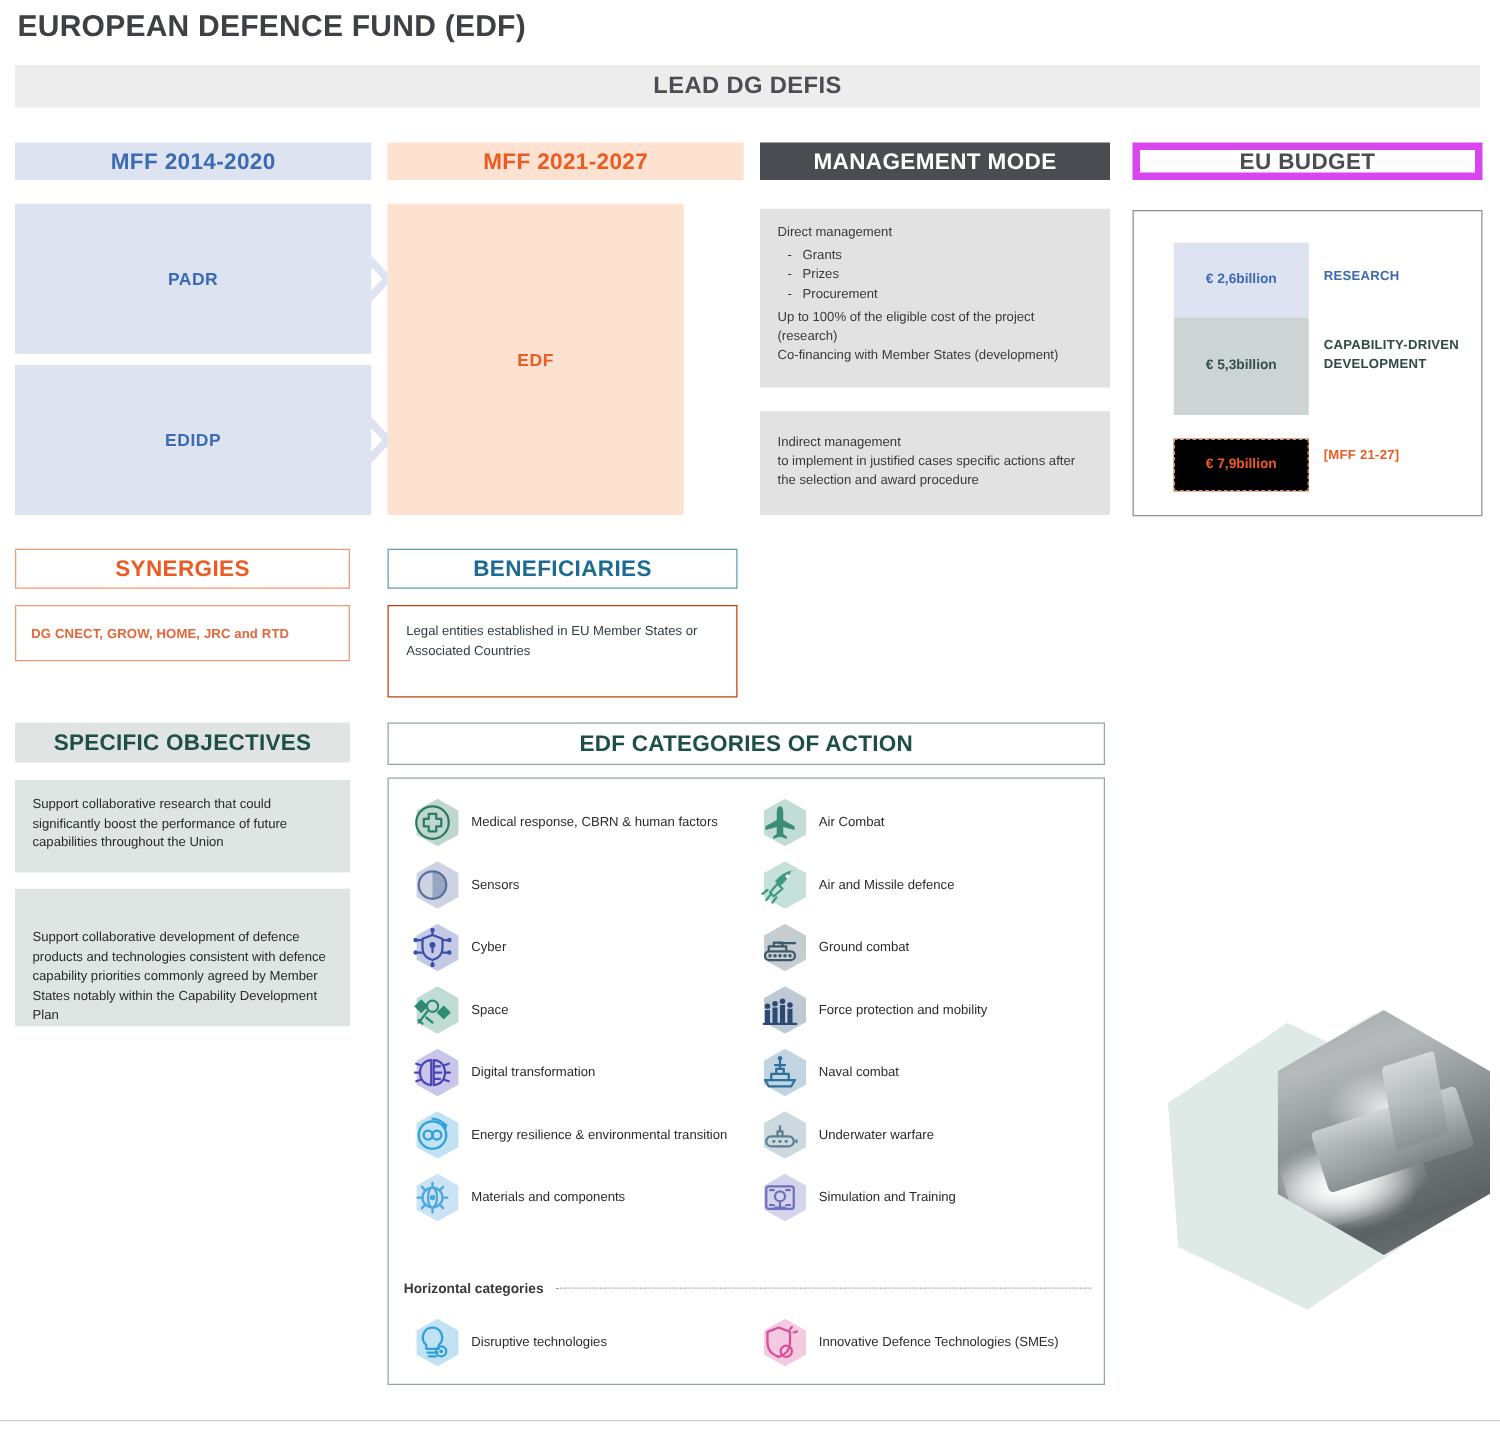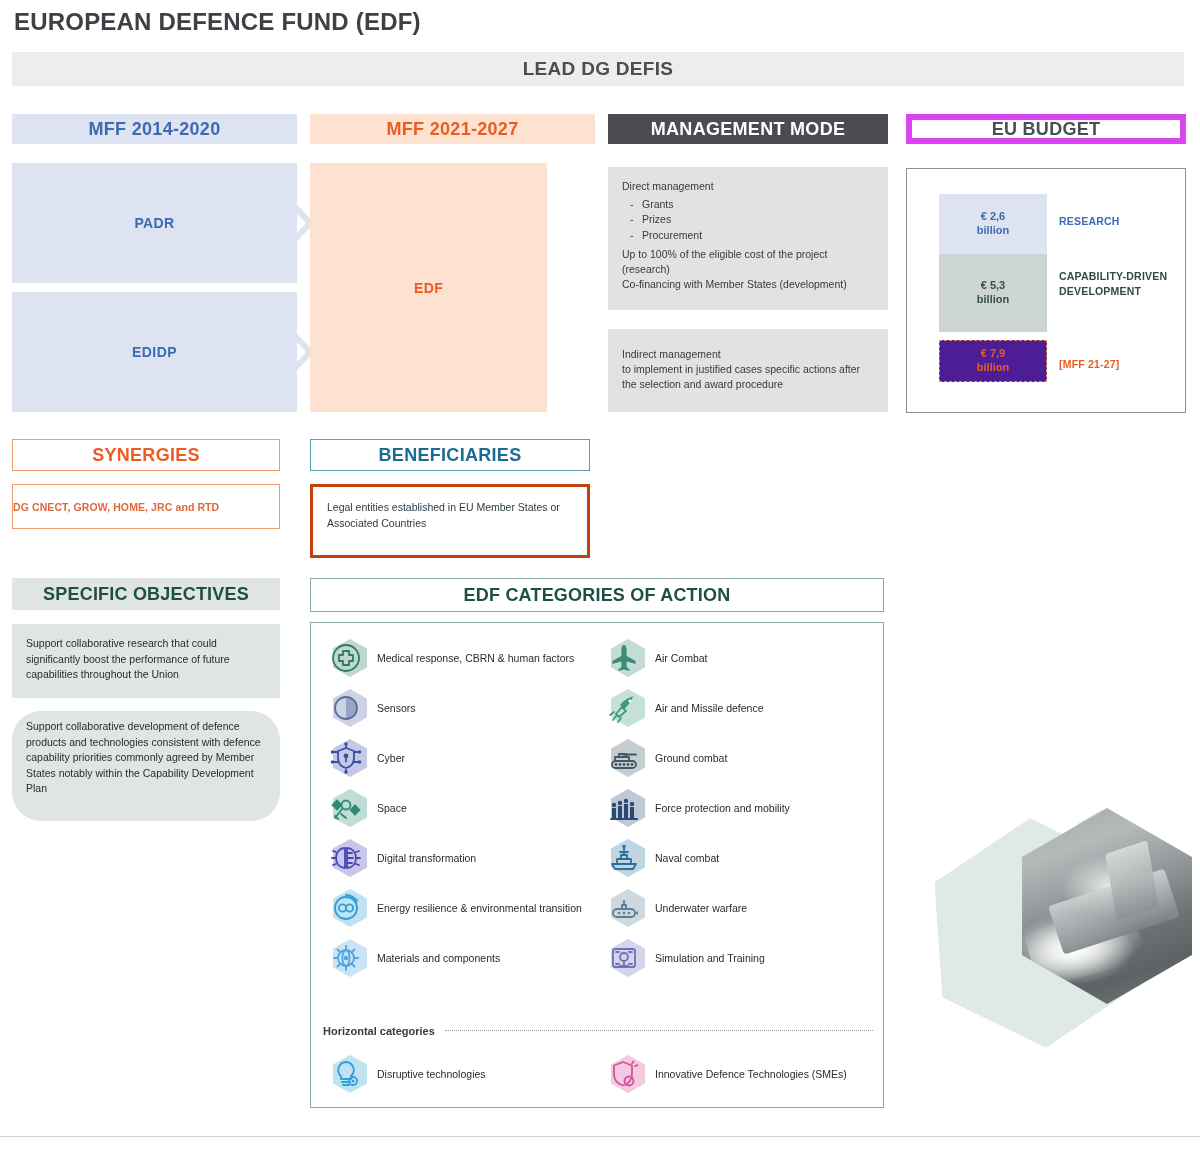--- a/index.html
+++ b/index.html
@@ -78,67 +78,67 @@
   .mgmt-direct ul li{position:relative;padding-left:0;margin:0 0;}
   .mgmt-direct ul li:before{content:"-";position:absolute;left:-12px;}
 
   
   .budget-panel{
     position:absolute;left:906px;top:168px;width:280px;height:245px;
     border:1px solid #8d8f94;background:#fff;box-sizing:border-box;
   }
   .b-amt{
     position:absolute;width:108px;
-    display:flex;flex-direction:column;align-items:center;justify-content:center;
+    display:flex;flex-direction:row;align-items:center;justify-content:center;
     font-size:11px;font-weight:bold;line-height:1.25;
   }
   .b-research{left:32px;top:25px;height:60px;background:#dde3f0;color:#3d6bb3;}
   .b-capab{left:32px;top:85px;height:78px;background:#ccd5d3;color:#36514c;}
-  .b-mff{left:32px;top:171px;height:42px;background:#4c1d95;color:#ec5b22;border:1px dashed #ec8a5c;box-sizing:border-box;}
+  .b-mff{left:32px;top:182px;height:42px;background:#000000;color:#ec5b22;border:1px dashed #ec8a5c;box-sizing:border-box;}
   .b-lbl{
     position:absolute;left:152px;font-size:10.5px;font-weight:bold;line-height:1.45;letter-spacing:.2px;
   }
   .b-lbl.research{top:45px;color:#3d6bb3;}
   .b-lbl.capab{top:100px;color:#2f4a45;}
   .b-lbl.mff{top:188px;color:#ec5b22;}
 
   
   .sec-head{
     position:absolute;height:32px;box-sizing:border-box;
     display:flex;align-items:center;justify-content:center;
     font-size:18px;font-weight:bold;letter-spacing:.3px;background:#fff;
   }
   .head-syn{left:12px;top:439px;width:268px;border:1px solid #ef9b72;color:#ec5b22;}
   .head-ben{left:310px;top:439px;width:280px;border:1px solid #5d9fb5;color:#1c6b92;}
 
   .syn-body{
     position:absolute;left:12px;top:484px;width:268px;height:45px;
     border:1px solid #ef9b72;box-sizing:border-box;background:#fff;
-    display:flex;align-items:center;padding:0 0;
+    display:flex;align-items:center;padding:0 12px;
     font-size:10.5px;font-weight:bold;color:#e1683b;letter-spacing:.1px;
   }
   .ben-body{
     position:absolute;left:310px;top:484px;width:280px;height:74px;
-    border:3px solid #c2410c;box-sizing:border-box;background:#fff;
+    border:1px solid #c2410c;box-sizing:border-box;background:#fff;
     padding:13px 14px;font-size:10.5px;line-height:1.5;color:#2d3b44;
   }
 
   
   .head-obj{
     position:absolute;left:12px;top:578px;width:268px;height:32px;
     background:#e0e5e3;color:#1e4f47;
     display:flex;align-items:center;justify-content:center;
     font-size:18px;font-weight:bold;letter-spacing:.2px;
   }
   .obj-card{
     position:absolute;left:12px;width:268px;background:#dfe5e3;box-sizing:border-box;
     padding:12px 14px;font-size:10.5px;line-height:1.48;color:#2b2b2b;
   }
   .obj-1{top:624px;height:74px;}
-  .obj-2{top:711px;height:110px;padding-top:8px;border-radius:29px;}
+  .obj-2{top:711px;height:110px;padding-top:32px;}
 
   
   .head-cat{
     position:absolute;left:310px;top:578px;width:574px;height:34px;
     background:#fff;border:1px solid #8fa8a2;box-sizing:border-box;
     display:flex;align-items:center;justify-content:center;
     font-size:18px;font-weight:bold;color:#1e4f47;letter-spacing:.2px;
   }
   .cat-panel{
     position:absolute;left:310px;top:622px;width:574px;height:486px;

